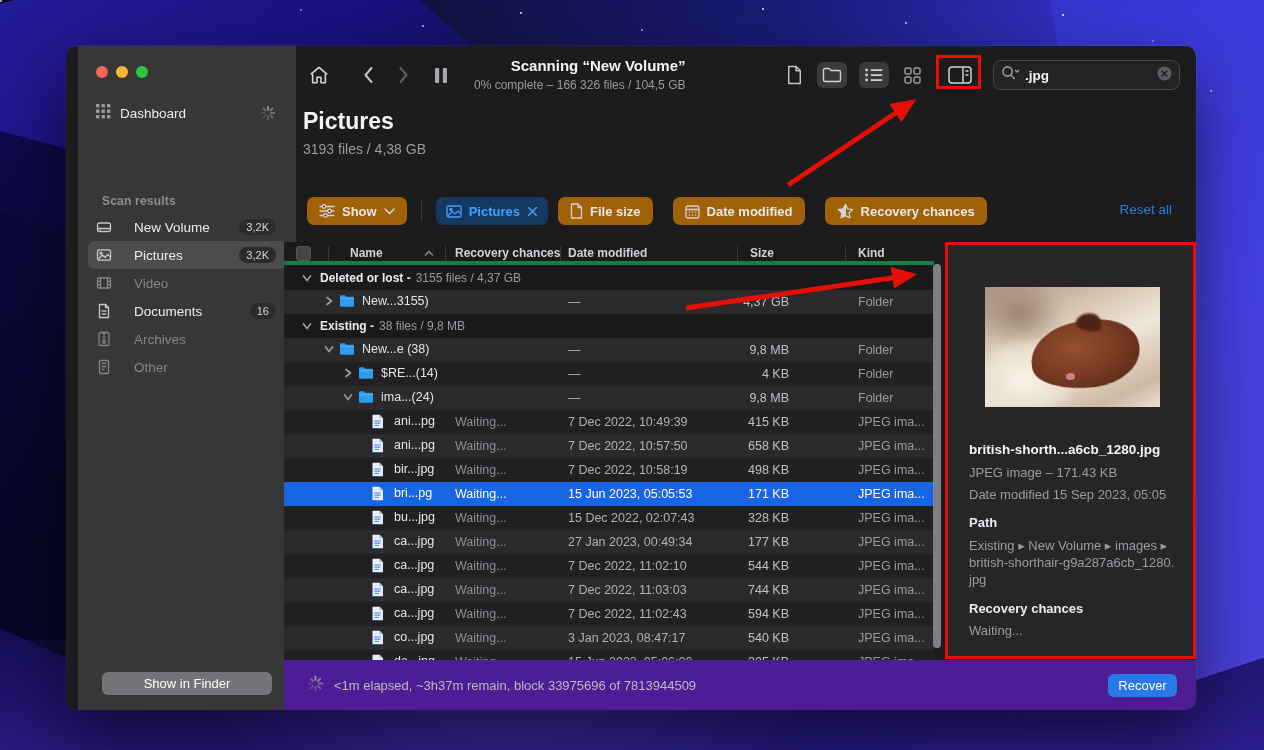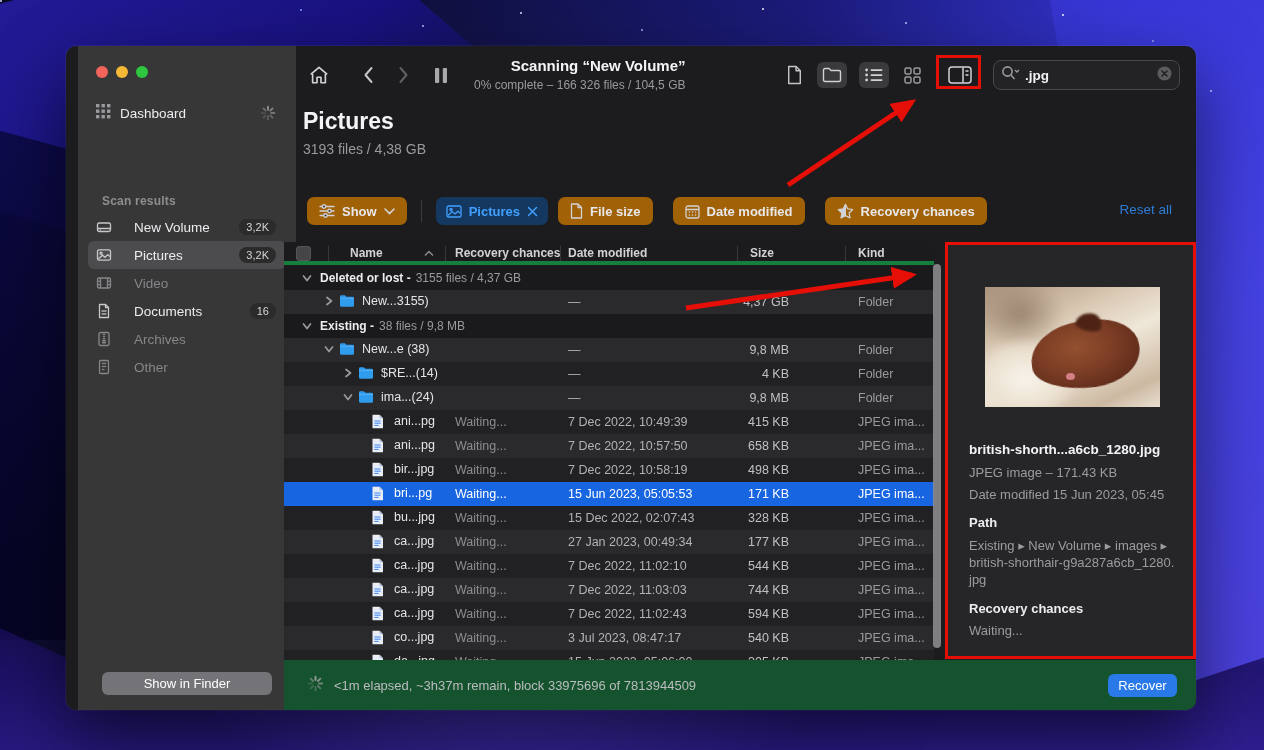--- a/index.html
+++ b/index.html
@@ -125,21 +125,21 @@
     border-radius:60% 40% 50% 50%/70% 70% 30% 30%; transform:rotate(12deg); filter:blur(.8px); }
   .pv-img .nose { position:absolute; left:46%; top:72%; width:9px; height:7px; background:#d37f85;
     border-radius:50%; filter:blur(.7px); }
   .pv-texts { position:absolute; left:23px; top:200px; width:206px; }
   .pv-name { font-size:13.5px; font-weight:bold; color:#f4f4f6; margin-bottom:8px; }
   .pv-line { font-size:13px; color:#9c9ca0; margin-bottom:7px; }
   .pv-h { font-size:13px; font-weight:bold; color:#ececf0; margin:13px 0 7px; }
   .pv-path { font-size:13px; color:#9c9ca0; line-height:17px; word-break:break-all; }
 
   
-  .statusbar { position:absolute; left:0; top:614px; width:912px; height:50px; background:#14532d;
+  .statusbar { position:absolute; left:0; top:614px; width:912px; height:50px; background:#4c1d95;
     display:flex; align-items:center; padding:0 19px 0 23px; }
   .sb-text { margin-left:10px; font-size:13px; color:#bcbcc0; }
   .recover-btn { margin-left:auto; width:69px; height:23px; background:#2979e8; border:none; border-radius:6px;
     color:#fff; font-size:13px; font-family:inherit; }
 
   
   .anno-box { position:absolute; border:3px solid #e60f08; pointer-events:none; z-index:50; }
   .anno-box.toggle { left:936px; top:55px; width:45px; height:34px; }
   .anno-box.panel { left:945px; top:242px; width:251px; height:417px; }
   .arrows { position:absolute; left:0; top:0; width:1264px; height:750px; pointer-events:none; z-index:51; }
@@ -735,21 +735,21 @@
                     <path d="M8.5 .8 l3.5 3.5 h-3.5 z" fill="#b9c6da"></path>
                     <g stroke="#3b82f6" stroke-width="1">
                       <line x1="3.4" y1="7" x2="9.6" y2="7"></line>
                       <line x1="3.4" y1="9.2" x2="9.6" y2="9.2"></line>
                       <line x1="3.4" y1="11.4" x2="7.6" y2="11.4"></line>
                     </g>
                   </svg></span>
                 <span class="c">co...jpg</span>
               </div>
               <div class="c c-rec muted">Waiting...</div>
-              <div class="c c-date">3 Jul 2023, 08:47:17</div>
+              <div class="c c-date">3 Jan 2023, 08:47:17</div>
               <div class="c c-size">540 KB</div>
               <div class="c c-sp"></div>
               <div class="c c-kind">JPEG ima...</div>
             </div>
             <div class="row">
               <div class="c c-check"><span class="cbox"></span></div>
               <div class="c c-name" style="padding-left:53px">
                 <span class="fic"><svg width="13" height="15" viewBox="0 0 13 15">
                     <path d="M1.5 .8 h7 l3.5 3.5 v10 h-10.5 z" fill="#e9eef6"></path>
                     <path d="M8.5 .8 l3.5 3.5 h-3.5 z" fill="#b9c6da"></path>
@@ -775,21 +775,21 @@
         <div class="pv-img">
           <div class="blob2"></div>
             <div class="blob1"></div>
           <div class="kitten"></div>
             <div class="ear"></div>
             <div class="nose"></div>
         </div>
         <div class="pv-texts">
           <div class="pv-name">british-shorth...a6cb_1280.jpg</div>
           <div class="pv-line">JPEG image – 171.43 KB</div>
-          <div class="pv-line">Date modified 15 Jun 2023, 05:45</div>
+          <div class="pv-line">Date modified 15 Sep 2023, 05:05</div>
           <div class="pv-h">Path</div>
           <div class="pv-path">Existing ▸ New Volume ▸ images ▸ british-shorthair-g9a287a6cb_1280.jpg</div>
           <div class="pv-h">Recovery chances</div>
           <div class="pv-line">Waiting...</div>
         </div>
       </div>
 
       <div class="statusbar">
         <span>
           <svg width="17" height="17" viewBox="0 0 20 20">

